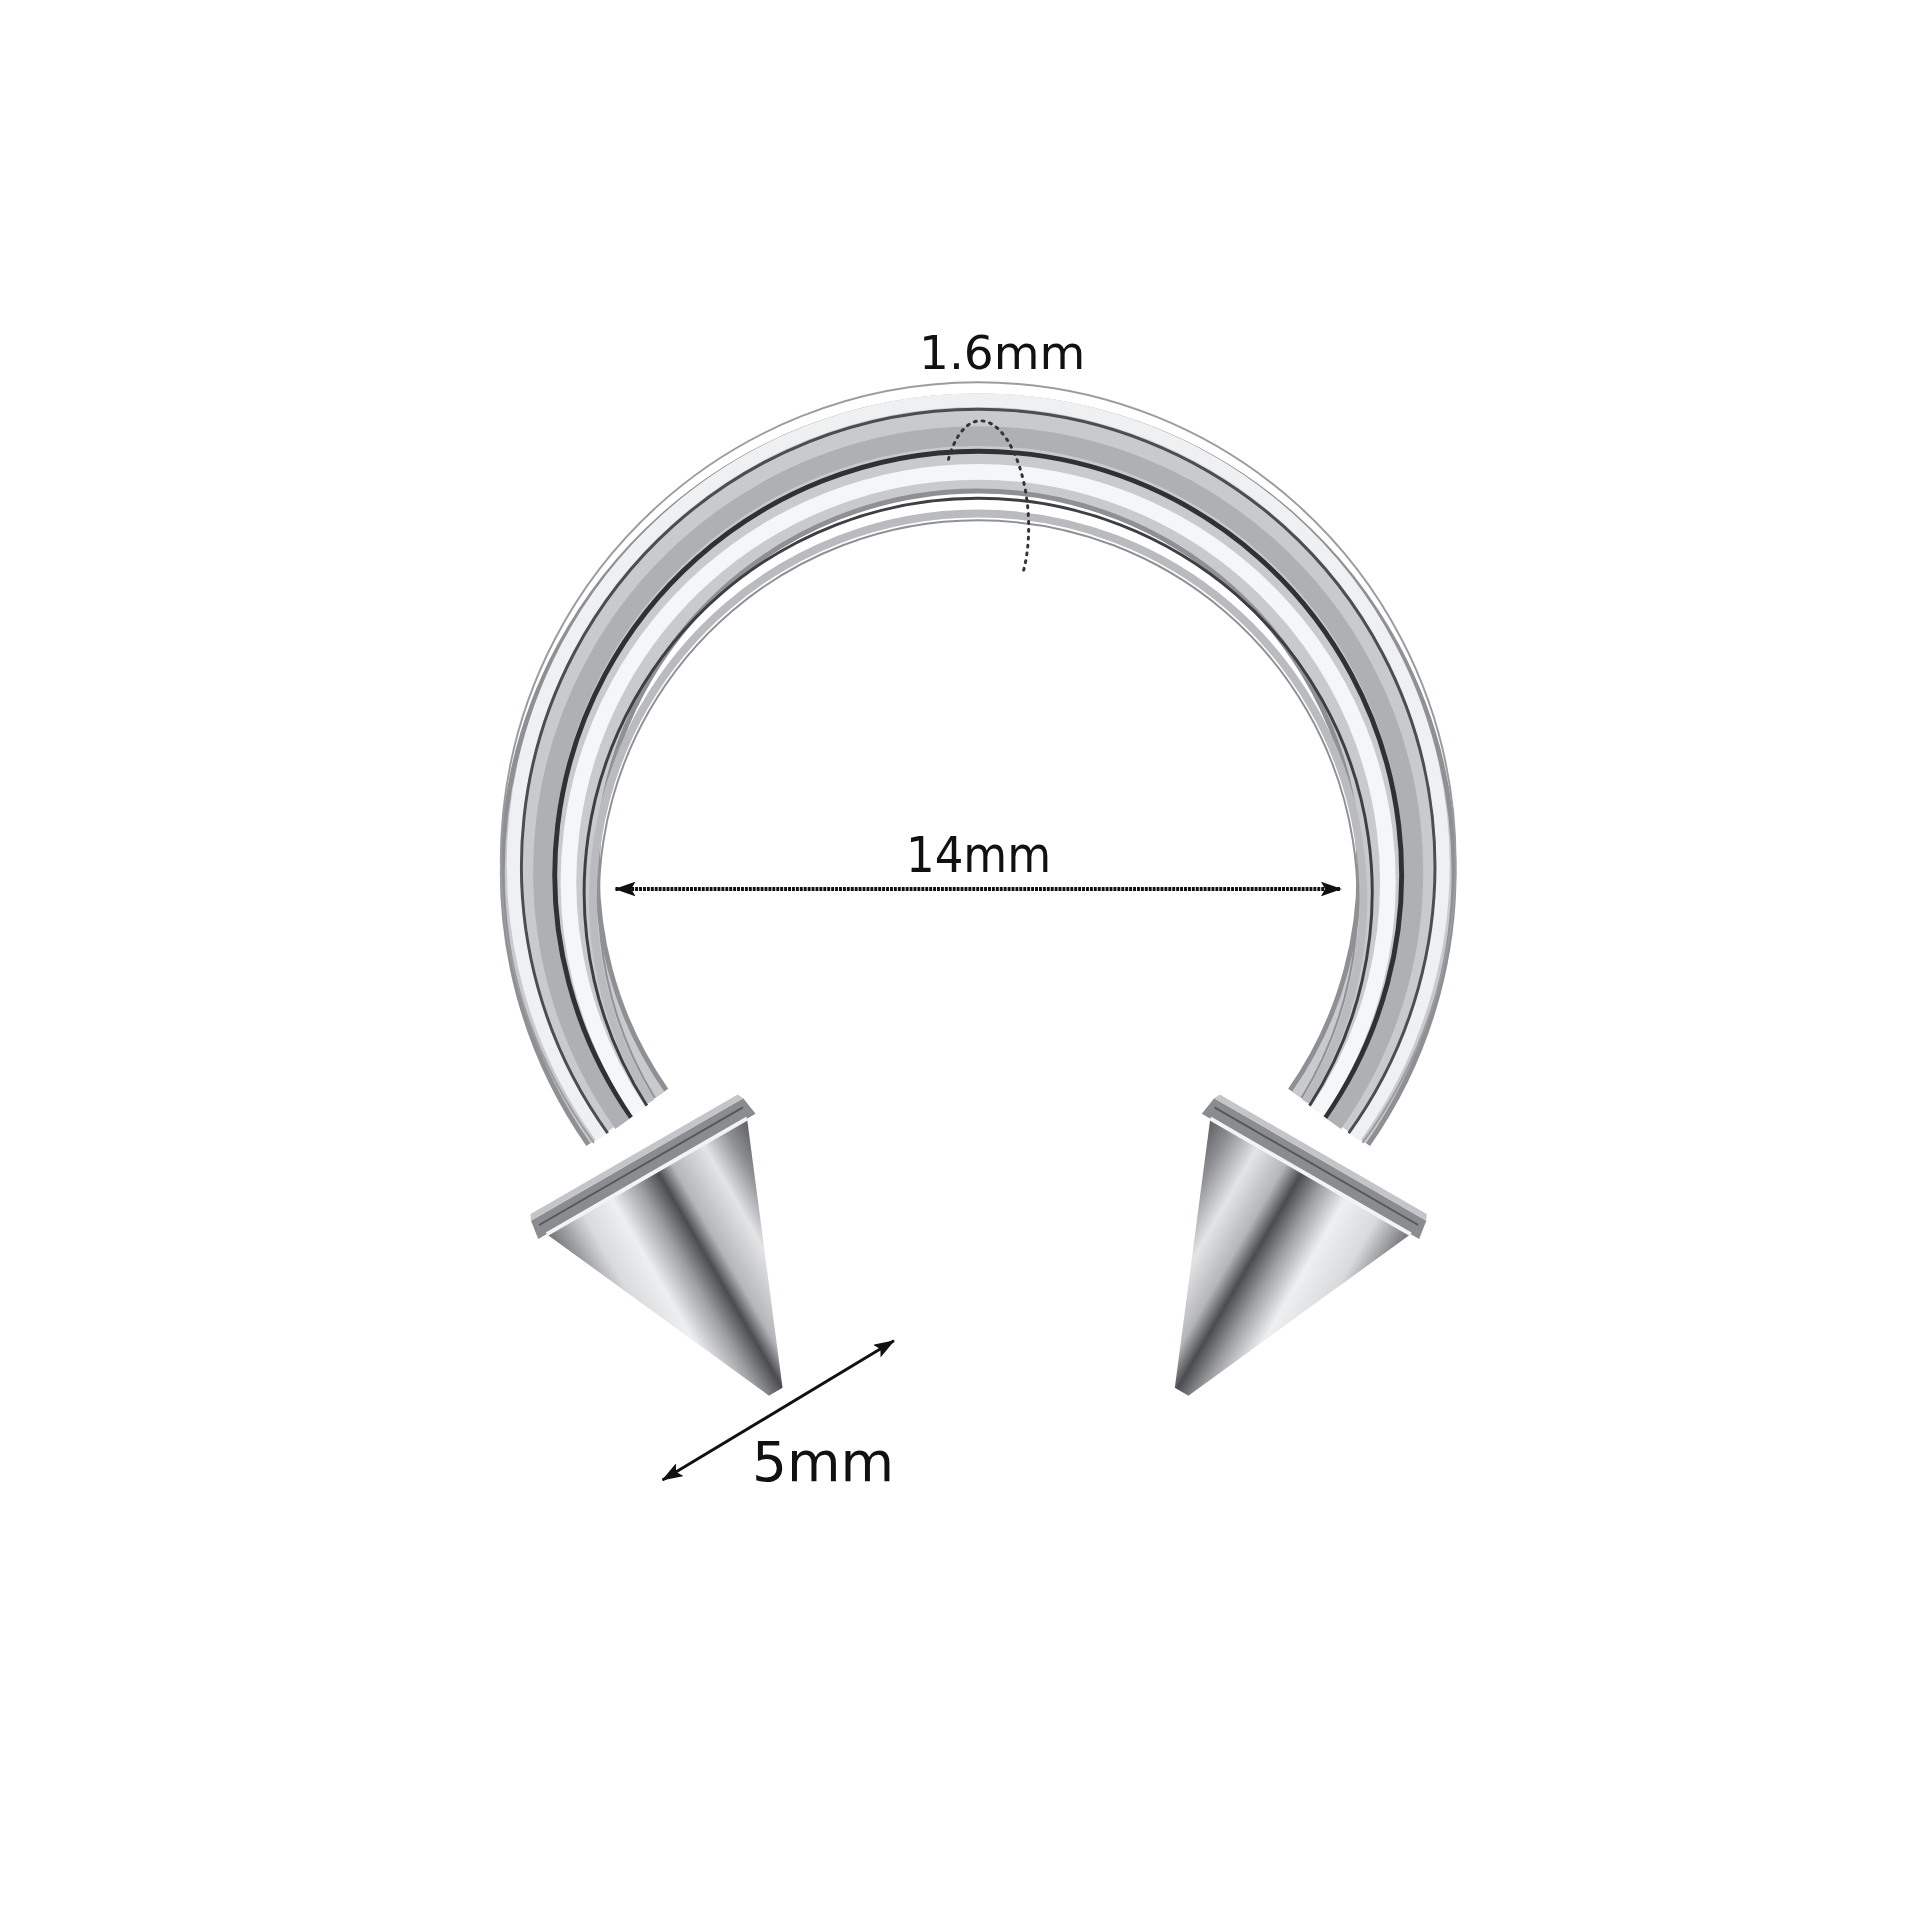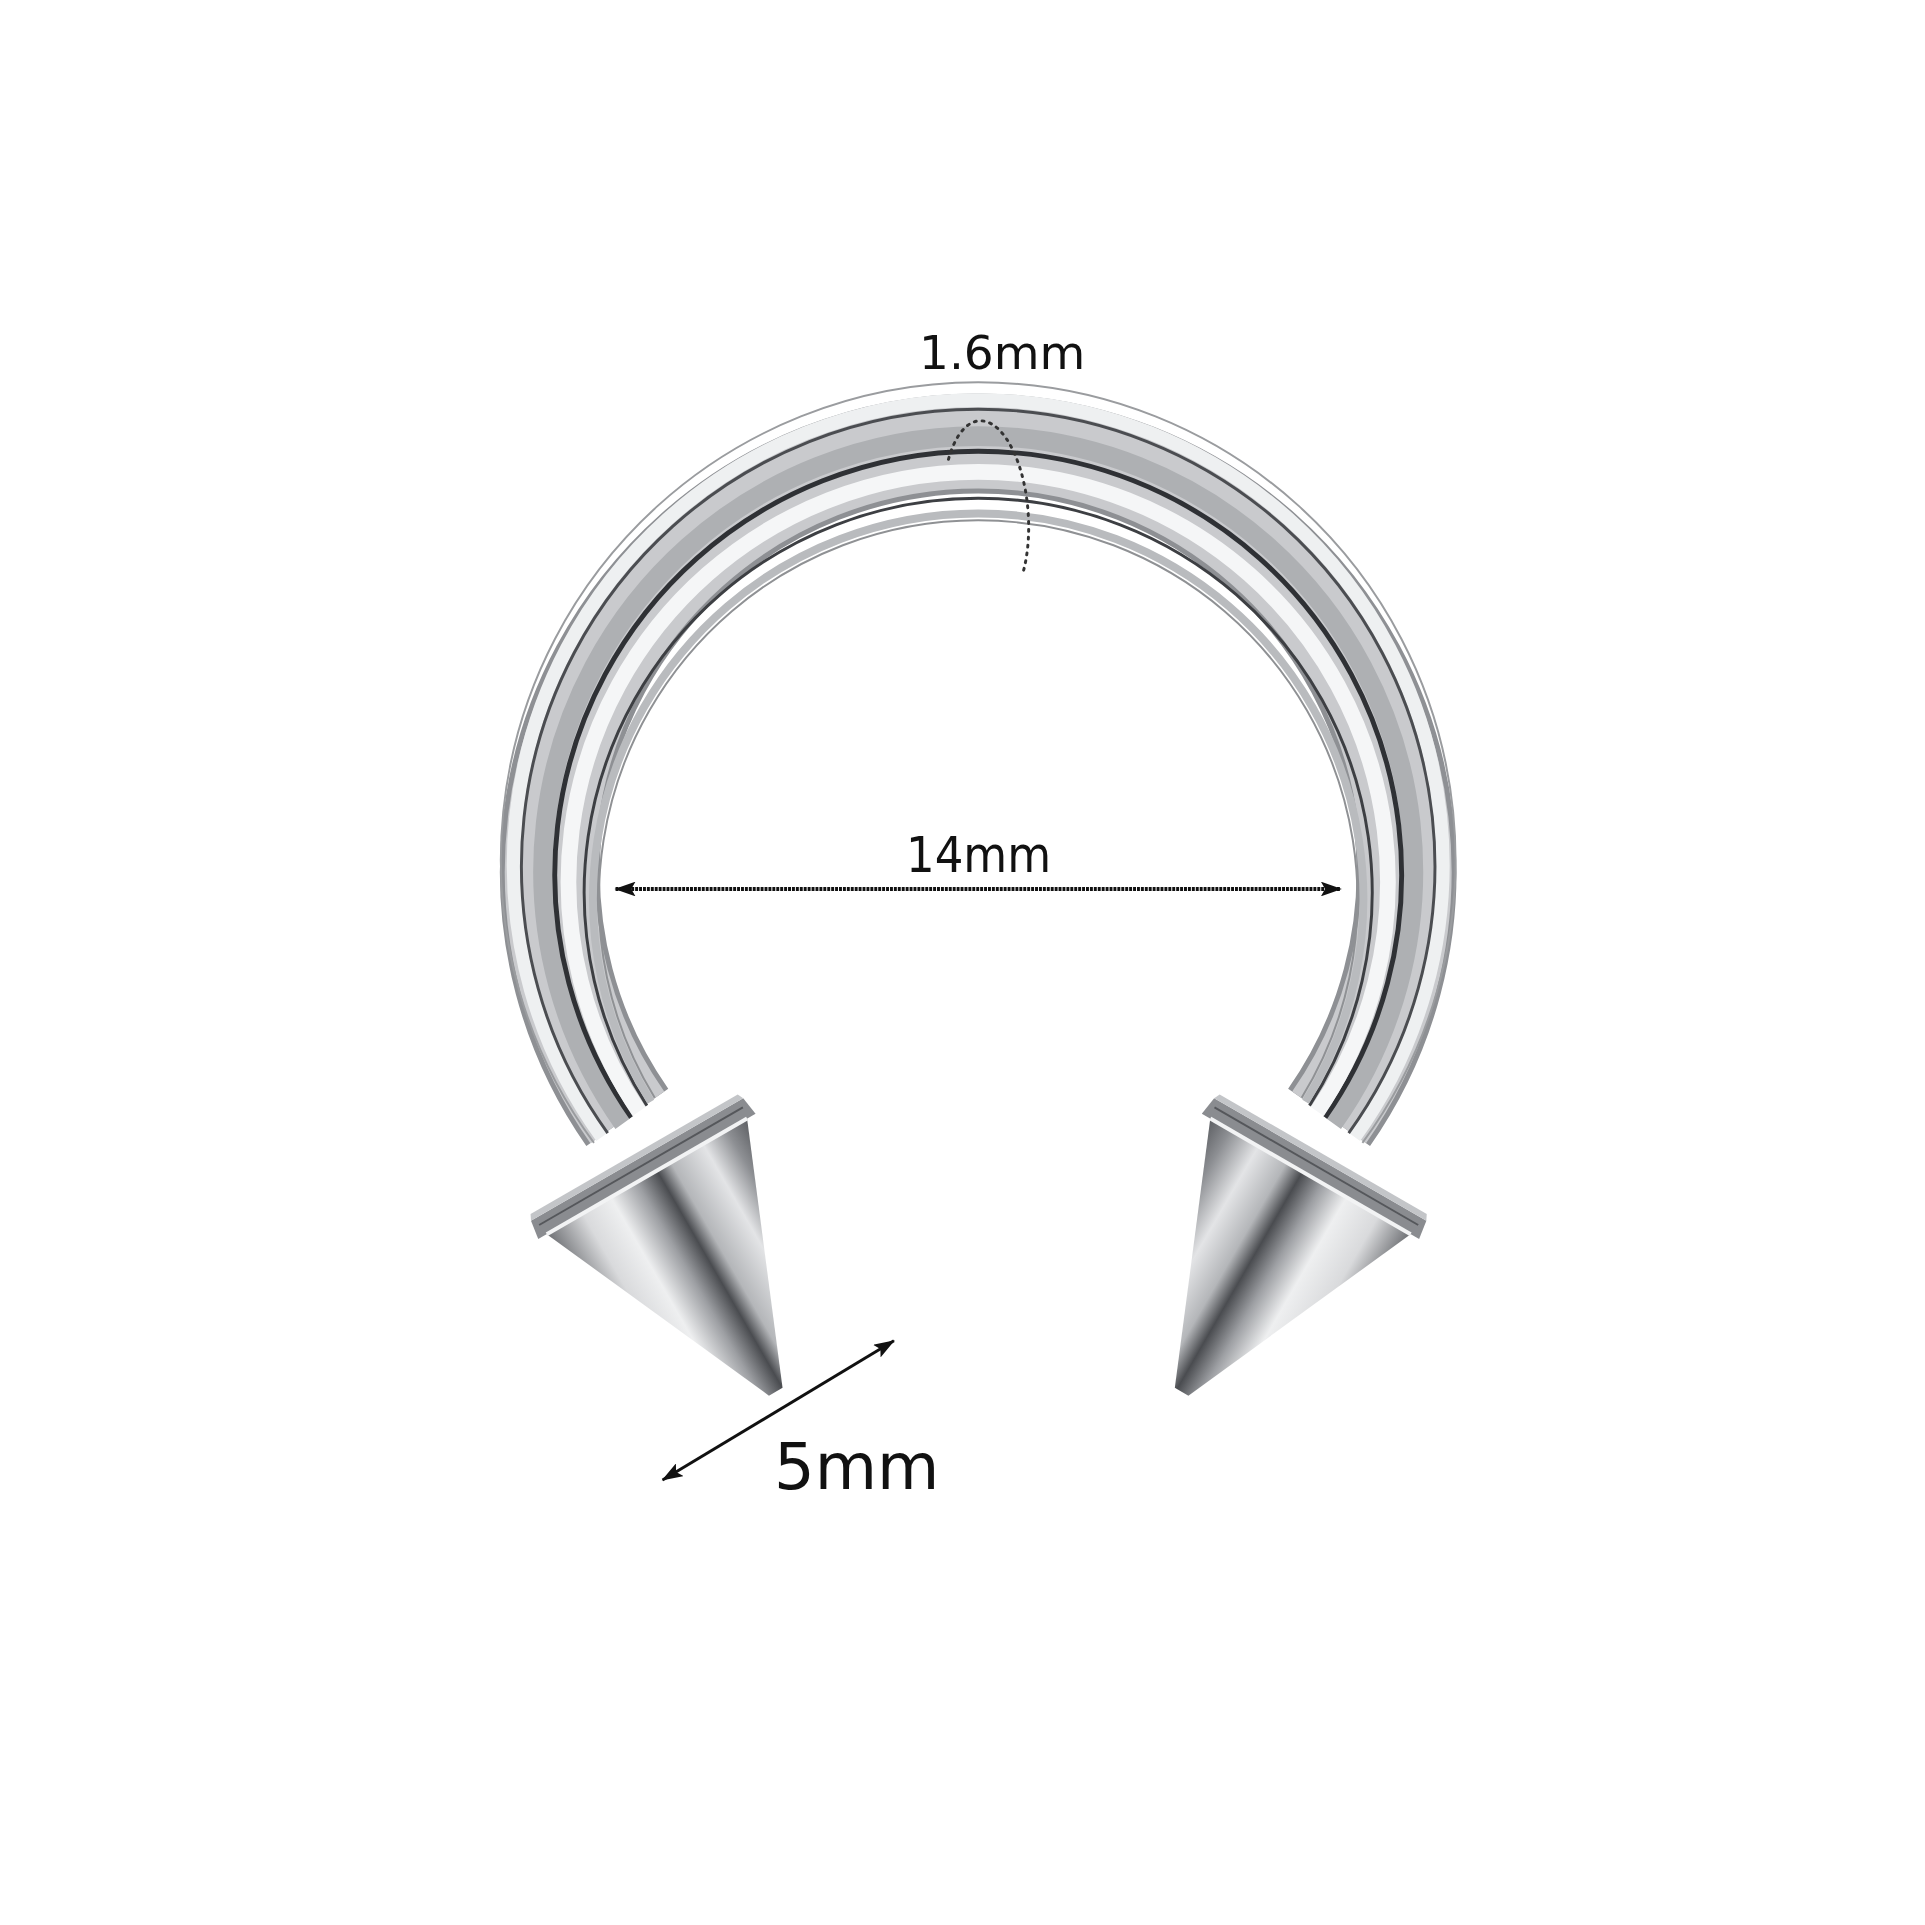--- a/index.html
+++ b/index.html
@@ -7,21 +7,21 @@
     #stage { position: absolute; left: 0; top: 0; width: 1926px; height: 1872px; }
     .dim-label {
       position: absolute;
       font-family: "DejaVu Sans", sans-serif;
       color: #111111;
       white-space: nowrap;
       line-height: 1;
     }
     #label-thickness { left: 919px; top: 329px; font-size: 47px; }
     #label-diameter { left: 906px; top: 831px; font-size: 49px; transform: scaleX(0.92); transform-origin: left top; }
-    #label-spike { left: 774px; top: 1435px; font-size: 64px; }
+    #label-spike { left: 752px; top: 1435px; font-size: 55px; }
   </style>
 </head>
 <body>
 
 <div id="stage">
   <svg width="1926" height="1926" viewBox="0 0 1965 1965" xmlns="http://www.w3.org/2000/svg">
     <defs>
       <linearGradient id="ringTubeGrad" x1="0" y1="0" x2="1" y2="0">
         <stop offset="0" stop-color="#7c7e82"></stop>
         <stop offset="0.5" stop-color="#e8e9eb"></stop>

